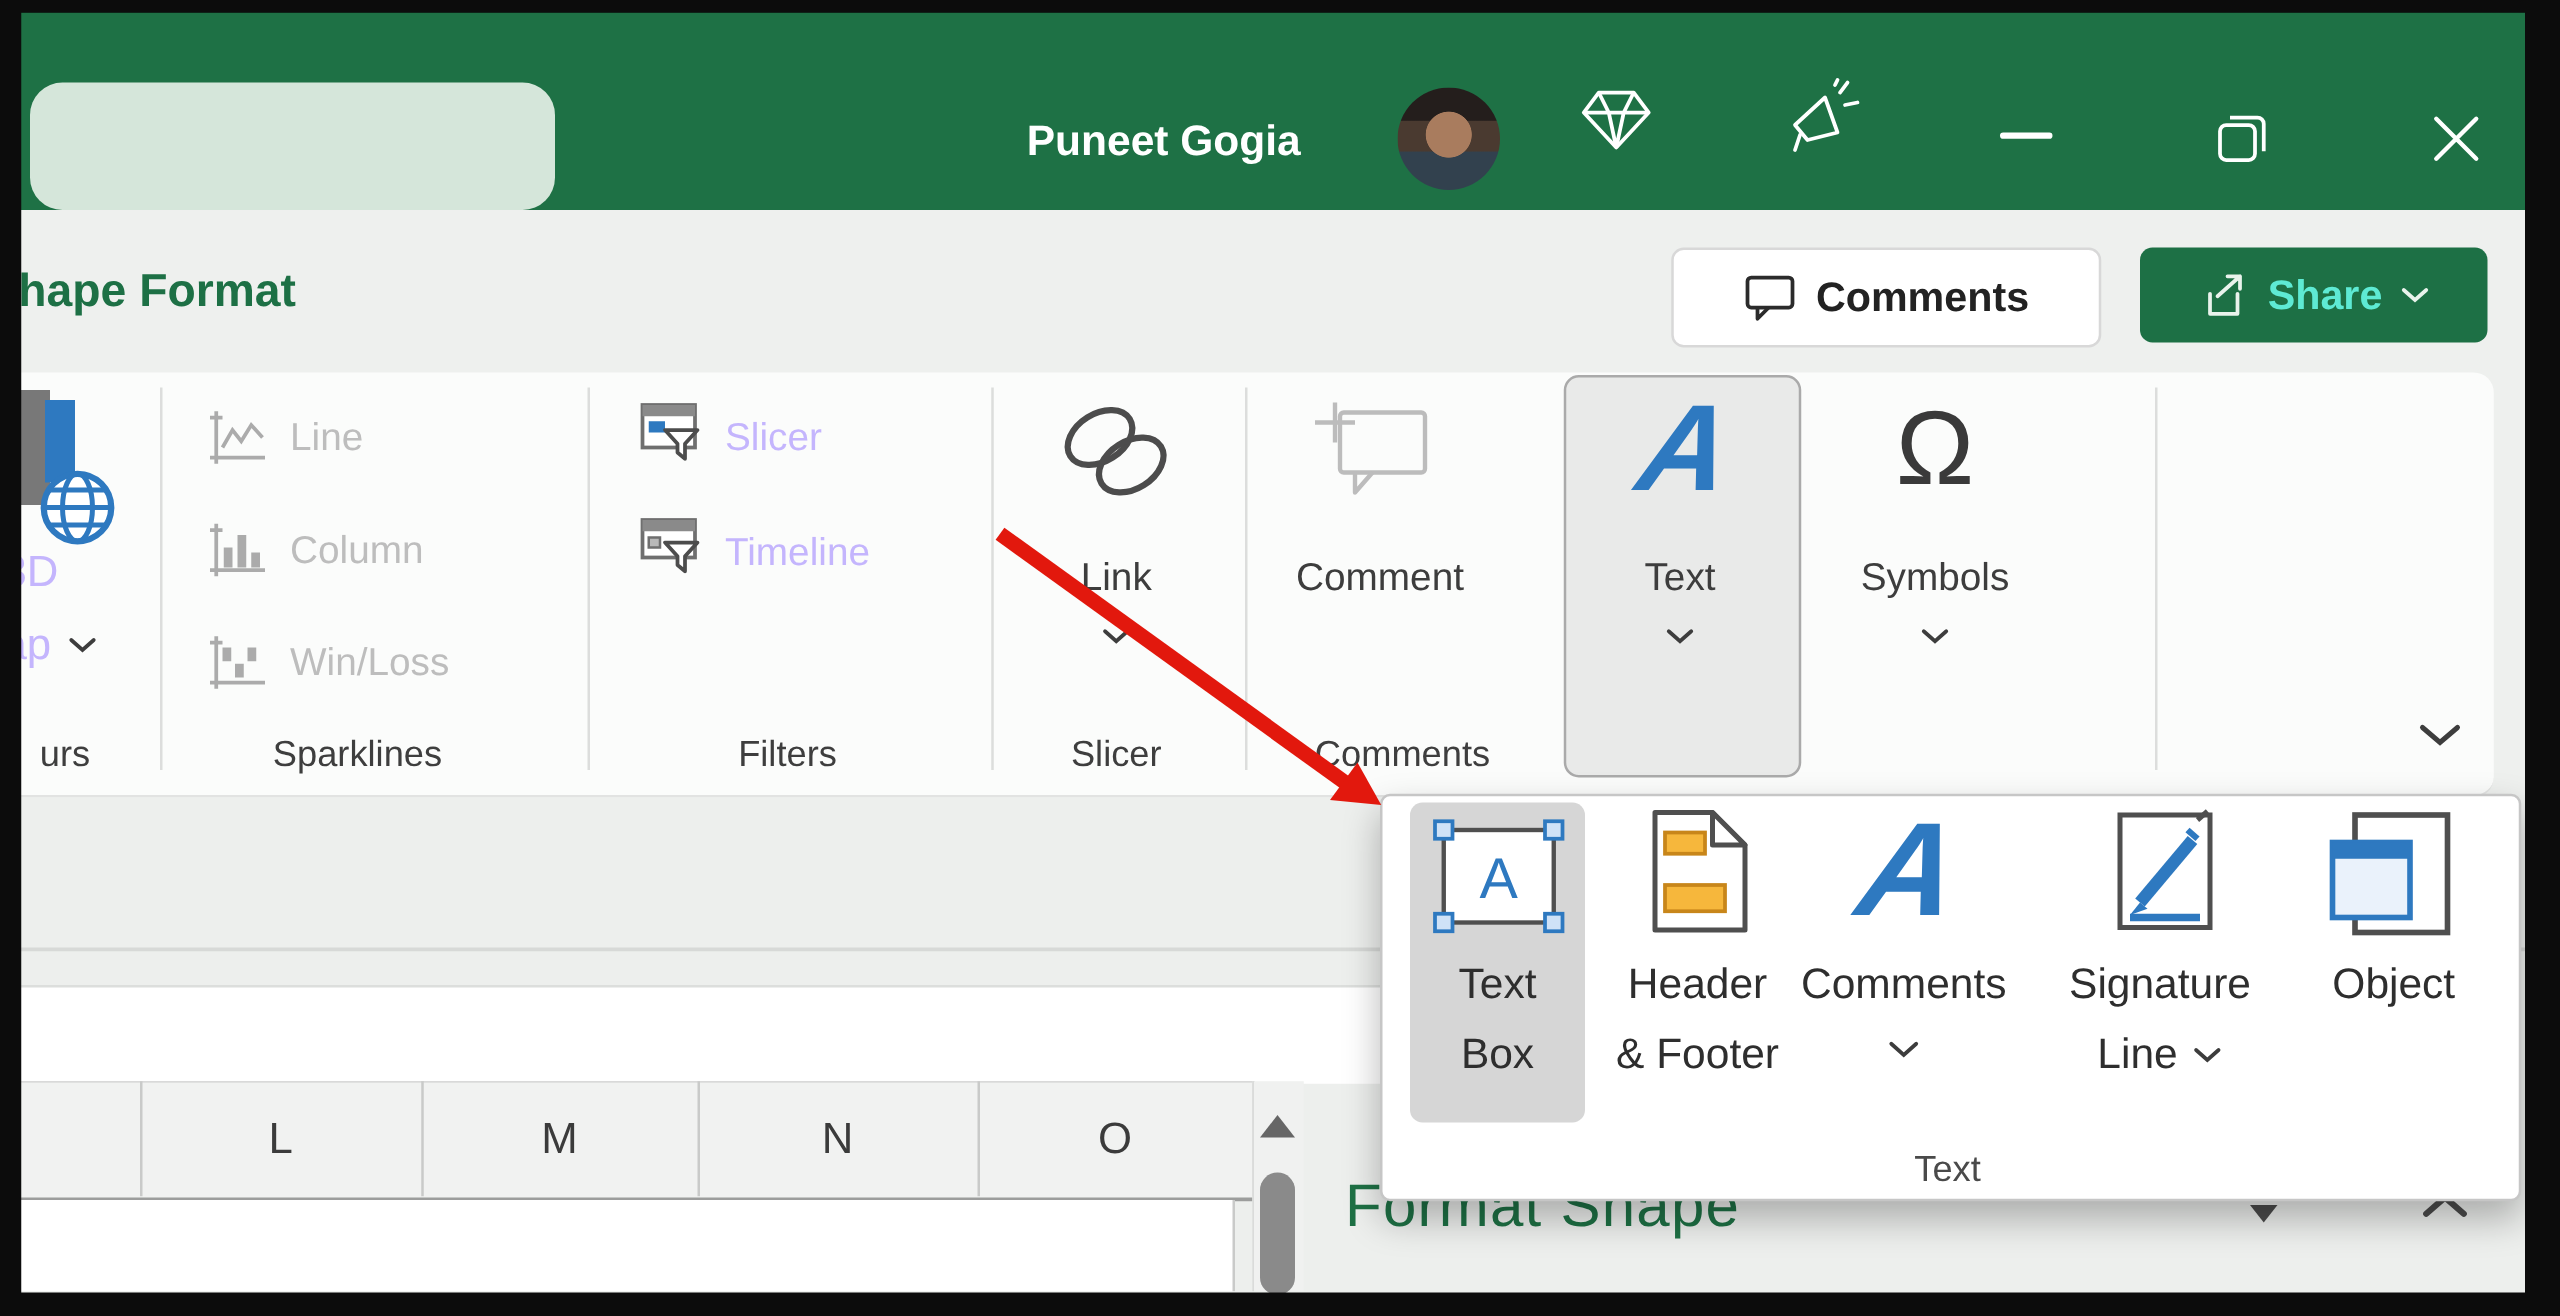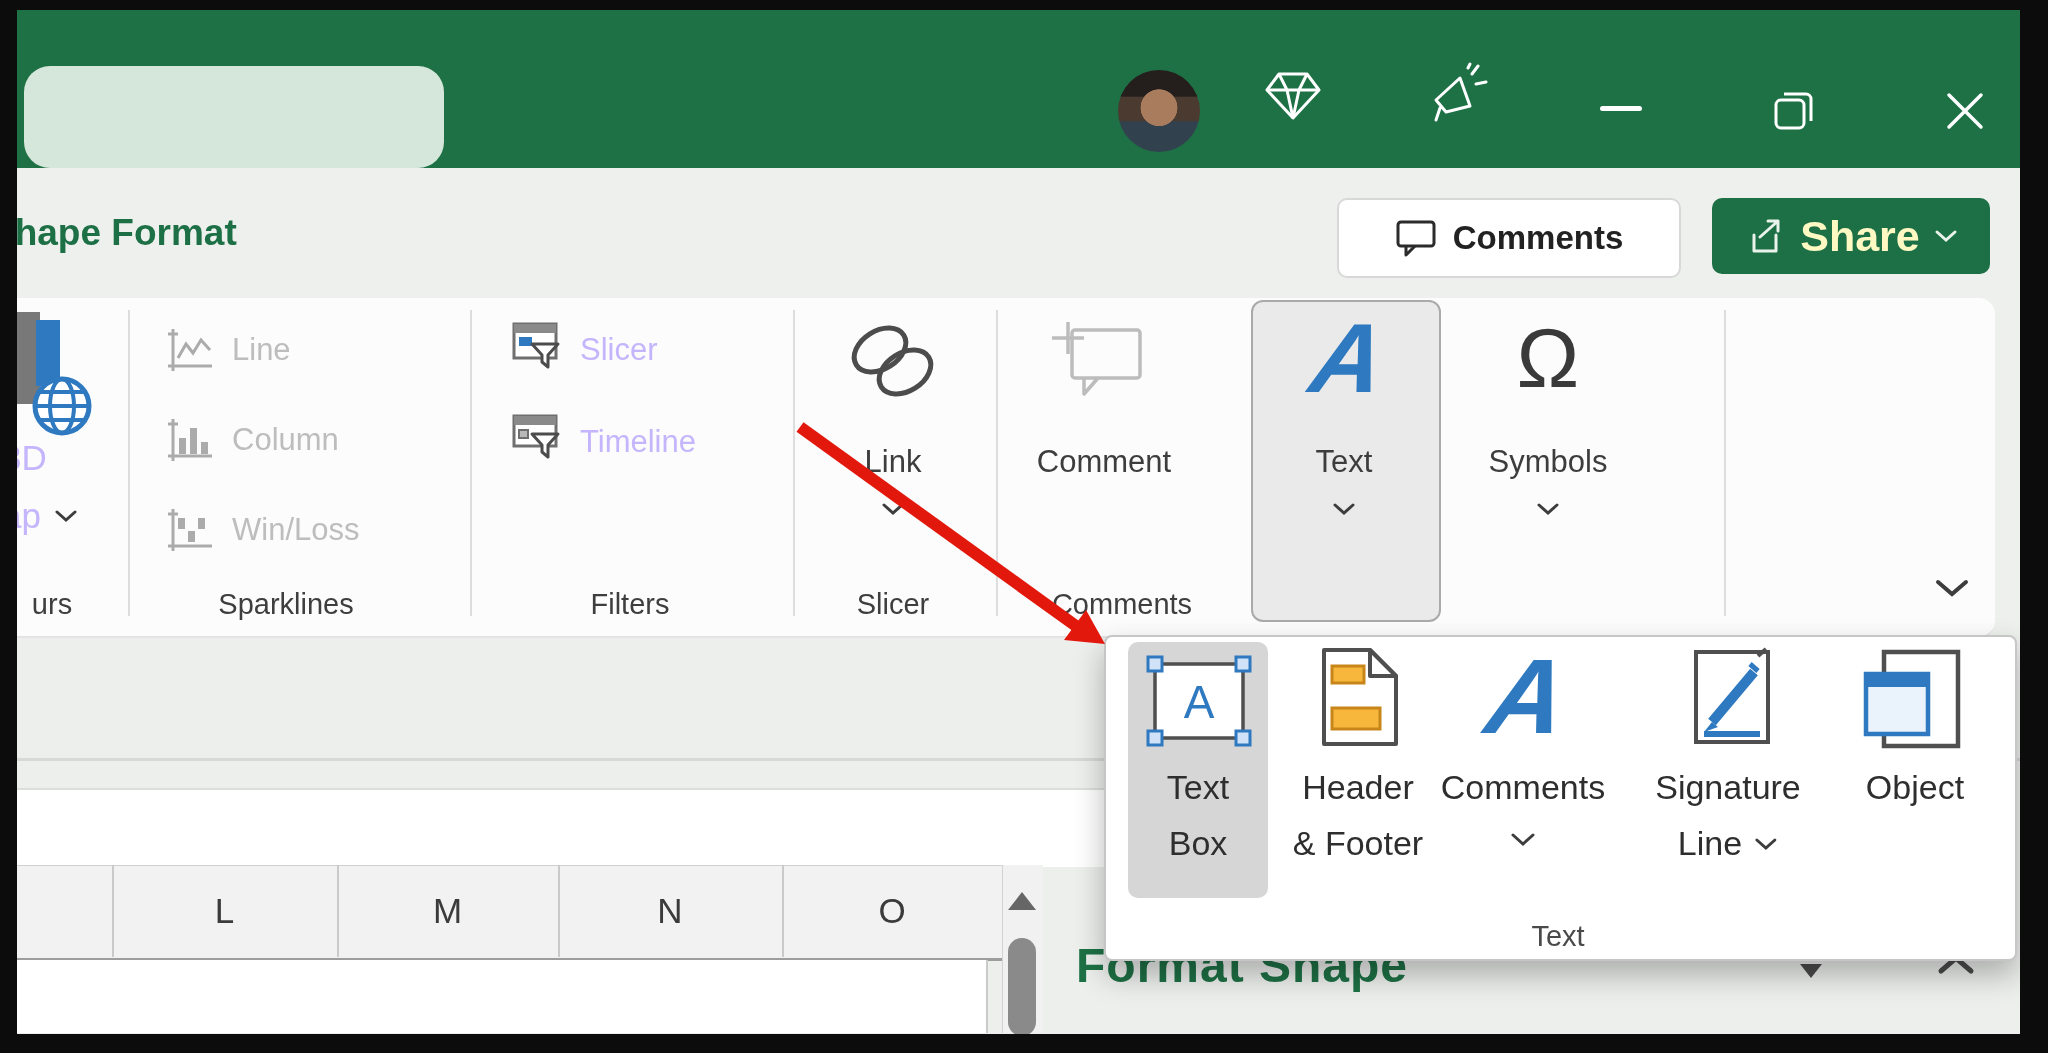--- a/index.html
+++ b/index.html
@@ -16,21 +16,21 @@
           background:radial-gradient(circle at 50% 46%, #a97c5e 0 30%, rgba(0,0,0,0) 31%),
                      linear-gradient(180deg,#241e1c 0 32%, #4a3a30 33% 62%, #32414e 63% 100%);}
   
   .upper-gray{left:16px;top:168px;width:2004px;height:472px;background:#eef0ee;}
   .active-tab{left:-10px;top:212px;font-size:37px;font-weight:600;color:#1d7045;white-space:nowrap;z-index:2;}
   .btn-comments{left:1337px;top:198px;width:340px;height:76px;background:#fff;border:2px solid #d8d8d8;
                 border-radius:10px;display:flex;align-items:center;justify-content:center;gap:16px;z-index:2;}
   .btn-comments span{font-size:33px;font-weight:600;color:#222;}
   .btn-share{left:1712px;top:198px;width:278px;height:76px;background:#1d7045;border-radius:10px;
              display:flex;align-items:center;justify-content:center;gap:14px;z-index:2;}
-  .btn-share span{font-size:43px;font-weight:600;color:#fef9c3;}
+  .btn-share span{font-size:33px;font-weight:600;color:#5eead4;}
   
   .ribbon-main{left:16px;top:298px;width:1979px;height:338px;background:#fbfcfb;
                border-radius:0 16px 16px 0;border-bottom:2px solid #e2e3e2;z-index:1;}
   .rdiv{position:absolute;top:310px;height:306px;width:2px;background:#dcdddc;z-index:2;}
   .group-label{position:absolute;top:588px;transform:translateX(-50%);font-size:29px;color:#3e3e3e;
                white-space:nowrap;z-index:2;}
   .small-item-label{position:absolute;font-size:31px;color:#c4b5fd;white-space:nowrap;z-index:2;}
   .dis{color:#bdbdbd;}
   .big-label{position:absolute;transform:translateX(-50%);font-size:31px;color:#3d3d3d;text-align:left;
              white-space:nowrap;z-index:2;}
@@ -46,40 +46,41 @@
   .formula-bar{left:16px;top:788px;width:1094px;height:77px;background:#fff;border-top:2px solid #dcdedc;}
   .headers-row{left:16px;top:865px;width:986px;height:92px;background:#f1f2f1;border-top:1px solid #cfd0cf;
                border-bottom:3px solid #9c9d9c;}
   .hcell{position:absolute;top:865px;height:92px;border-right:2px solid #c9cac9;display:flex;
          align-items:center;justify-content:center;font-size:35px;color:#3b3b3b;}
   .grid{left:16px;top:960px;width:970px;height:73px;background:#fff;border-right:2px solid #c9cac9;}
   .vscroll{left:1002px;top:865px;width:40px;height:168px;background:#f0f1f0;border-left:1px solid #d2d3d2;}
   .vscroll-up{left:1008px;top:892px;width:0;height:0;border-left:14px solid transparent;
               border-right:14px solid transparent;border-bottom:18px solid #666;}
   .vscroll-thumb{left:1008px;top:938px;width:28px;height:98px;background:#8a8a8a;border-radius:14px;}
-  .taskpane-title{left:1076px;top:938px;font-size:48px;font-weight:700;color:#1e7145;letter-spacing:1px;z-index:5;}
+  .taskpane-title{left:1076px;top:938px;font-size:48px;font-weight:400;color:#1e7145;letter-spacing:1px;z-index:5;}
   .tp-drop{left:1800px;top:964px;width:0;height:0;border-left:11px solid transparent;
            border-right:11px solid transparent;border-top:14px solid #4c4c4c;z-index:5;}
   
   .dropdown{left:1104px;top:635px;width:909px;height:322px;background:#fff;border:2px solid #c6c6c6;
             border-radius:8px;box-shadow:0 14px 30px rgba(0,0,0,0.28);z-index:20;}
   .dd-highlight{left:1128px;top:642px;width:140px;height:256px;background:#d6d6d6;border-radius:10px;z-index:21;}
   .dd-label{position:absolute;transform:translateX(-50%);font-size:34px;color:#2e2e2e;
             white-space:nowrap;z-index:22;text-align:center;}
   .dd-group-label{left:1558px;top:920px;transform:translateX(-50%);font-size:29px;color:#4a4a4a;z-index:22;}
   .icon-holder{position:absolute;z-index:22;}
   svg{display:block;}
 </style>
 </head>
 <body>
 
 <div class="canvas">
 
   <div class="abs titlebar">
     <div class="abs search-remnant"></div>
+    <div class="abs user-name">Puneet Gogia</div>
     <div class="abs avatar"></div>
     <div class="abs icon-holder" style="left:1246px;top:52px;z-index:2">
       <svg width="62" height="64" viewBox="0 0 62 64">
         <g fill="none" stroke="#fff" stroke-width="3" stroke-linejoin="round">
           <path d="M17 12 L45 12 L57 28 L31 56 L5 28 Z"></path>
           <path d="M5 28 L57 28 M17 12 L25 28 L31 56 M45 12 L37 28 L31 56"></path>
         </g>
       </svg>
     </div>
     <div class="abs icon-holder" style="left:1410px;top:52px;z-index:2">

